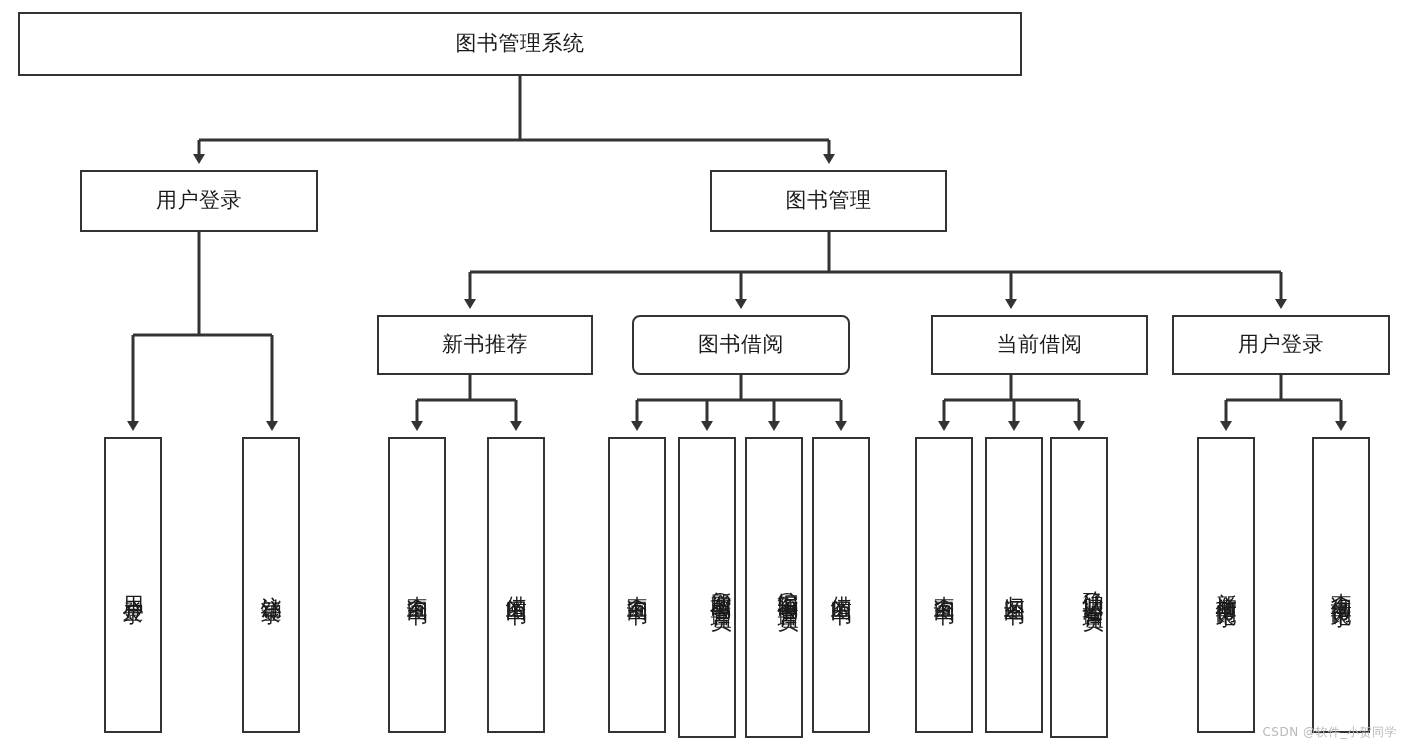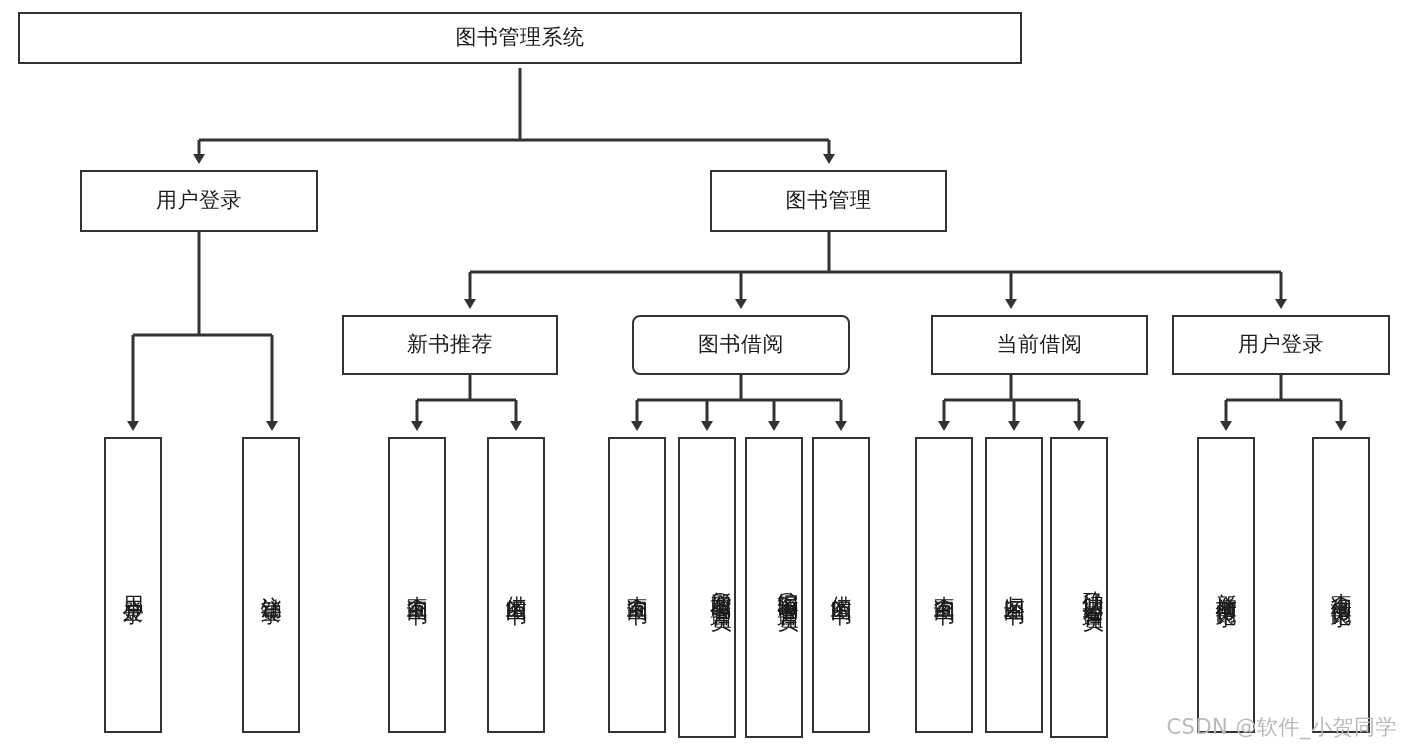--- a/index.html
+++ b/index.html
@@ -57,21 +57,21 @@
   .node.vert.long {
     align-items: flex-start;
   }
   .node.vert.mid {
     align-items: center;
   }
   .watermark {
     position: absolute;
     right: 8px;
     bottom: 6px;
-    font-size: 21px;
+    font-size: 12px;
     color: #b9b9b9;
     white-space: nowrap;
     letter-spacing: 0.5px;
   }
 </style>
 </head>
 <body>
 
 <div id="canvas">
 
@@ -118,26 +118,26 @@
       <path d="M1014,400 L1014,422" marker-end="url(#arrow)"></path>
       <path d="M1079,400 L1079,422" marker-end="url(#arrow)"></path>
 
       <path d="M1281,375 L1281,400"></path>
       <path d="M1226,400 L1341,400"></path>
       <path d="M1226,400 L1226,422" marker-end="url(#arrow)"></path>
       <path d="M1341,400 L1341,422" marker-end="url(#arrow)"></path>
     </g>
   </svg>
 
-  <div class="node horiz" id="n-root" style="left: 18px; top: 12px; width: 1004px; height: 52px;">图书管理系统</div>
+  <div class="node horiz" id="n-root" style="left: 18px; top: 12px; width: 1004px; height: 64px;">图书管理系统</div>
 
   <div class="node horiz" style="left: 80px; top: 170px; width: 238px; height: 62px;">用户登录</div>
   <div class="node horiz" style="left: 710px; top: 170px; width: 237px; height: 62px;">图书管理</div>
 
-  <div class="node horiz" style="left: 342px; top: 315px; width: 216px; height: 60px;">新书推荐</div>
+  <div class="node horiz" style="left: 377px; top: 315px; width: 216px; height: 60px;">新书推荐</div>
   <div class="node horiz" style="left: 632px; top: 315px; width: 218px; height: 60px; border-radius: 8px;">图书借阅</div>
   <div class="node horiz" style="left: 903px; top: 315px; width: 217px; height: 60px; margin-left: 28px;">当前借阅</div>
   <div class="node horiz" style="left: 1172px; top: 315px; width: 218px; height: 60px;">用户登录</div>
 
   <div class="node vert mid" style="left: 104px; top: 437px; width: 58px; height: 296px;">用户登录</div>
   <div class="node vert mid" style="left: 242px; top: 437px; width: 58px; height: 296px;">注销登录</div>
   <div class="node vert mid" style="left: 388px; top: 437px; width: 58px; height: 296px;">查询图书</div>
   <div class="node vert mid" style="left: 487px; top: 437px; width: 58px; height: 296px;">借阅图书</div>
   <div class="node vert mid" style="left: 608px; top: 437px; width: 58px; height: 296px;">查询图书</div>
   <div class="node vert long" style="left: 678px; top: 437px; width: 58px; height: 301px;">新增图书（管理员）</div>

